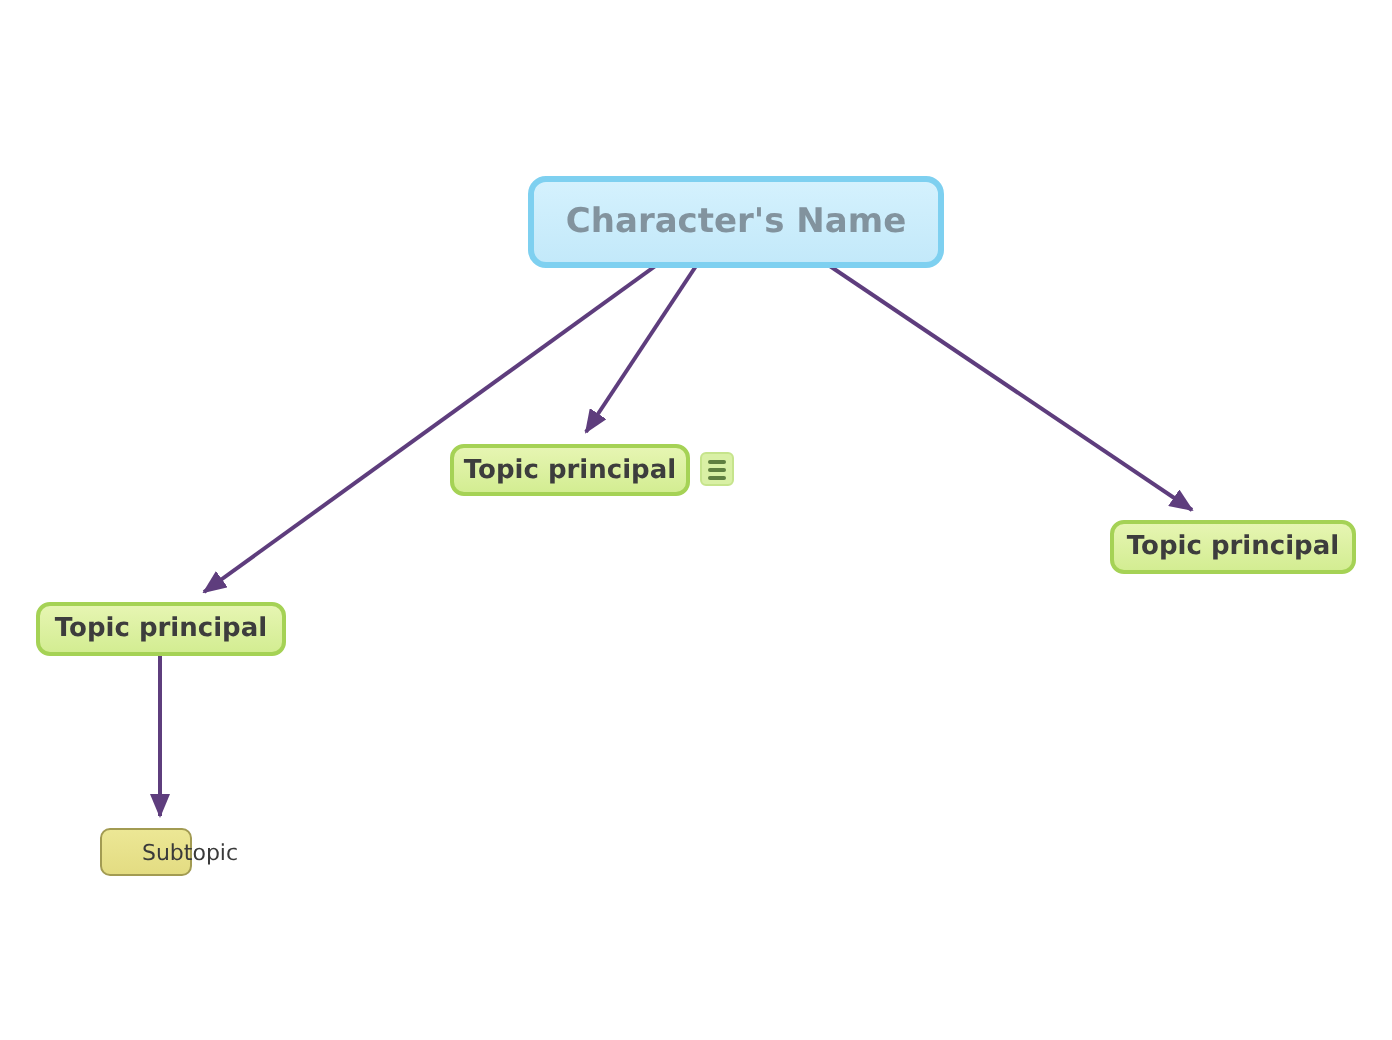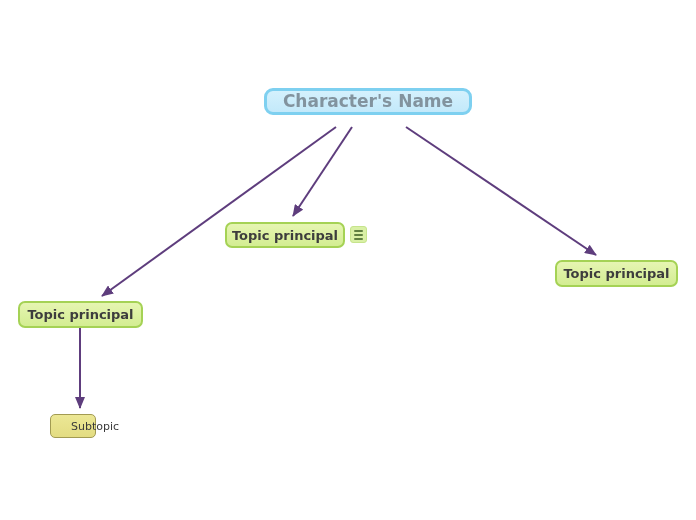--- a/index.html
+++ b/index.html
@@ -54,21 +54,21 @@
         <marker id="arrowhead" markerUnits="userSpaceOnUse" markerWidth="12" markerHeight="10" refX="11" refY="5" orient="auto">
           <path d="M0,0 L12,5 L0,10 Z" fill="#5e3d7d"></path>
         </marker>
       </defs>
       <line x1="336" y1="127" x2="102" y2="296" stroke="#5e3d7d" stroke-width="2" marker-end="url(#arrowhead)"></line>
       <line x1="352" y1="127" x2="293" y2="216" stroke="#5e3d7d" stroke-width="2" marker-end="url(#arrowhead)"></line>
       <line x1="406" y1="127" x2="596" y2="255" stroke="#5e3d7d" stroke-width="2" marker-end="url(#arrowhead)"></line>
       <line x1="80" y1="328" x2="80" y2="408" stroke="#5e3d7d" stroke-width="2" marker-end="url(#arrowhead)"></line>
     </svg>
   <div id="node-layer">
-      <div class="node" style="left: 264px; top: 88px; width: 208px; height: 27px; background: linear-gradient(rgb(212, 241, 253), rgb(195, 233, 250)); border: 3px solid rgb(126, 208, 240); border-radius: 9px; color: rgb(130, 147, 158); font-size: 17px; font-weight: bold;">
+      <div class="node" style="left: 264px; top: 88px; width: 208px; height: 46px; background: linear-gradient(rgb(212, 241, 253), rgb(195, 233, 250)); border: 3px solid rgb(126, 208, 240); border-radius: 9px; color: rgb(130, 147, 158); font-size: 17px; font-weight: bold;">
         <span>Character's Name</span>
       </div>
       <div class="node" style="left: 225px; top: 222px; width: 120px; height: 26px; background: linear-gradient(rgb(230, 245, 178), rgb(211, 237, 146)); border: 2px solid rgb(165, 210, 85); border-radius: 7px; color: rgb(61, 61, 61); font-size: 13px; font-weight: bold;">
         <span>Topic principal</span>
       </div>
       <div class="node" style="left: 555px; top: 260px; width: 123px; height: 27px; background: linear-gradient(rgb(230, 245, 178), rgb(211, 237, 146)); border: 2px solid rgb(165, 210, 85); border-radius: 7px; color: rgb(61, 61, 61); font-size: 13px; font-weight: bold;">
         <span>Topic principal</span>
       </div>
       <div class="node" style="left: 18px; top: 301px; width: 125px; height: 27px; background: linear-gradient(rgb(230, 245, 178), rgb(211, 237, 146)); border: 2px solid rgb(165, 210, 85); border-radius: 7px; color: rgb(61, 61, 61); font-size: 13px; font-weight: bold;">
         <span>Topic principal</span>

